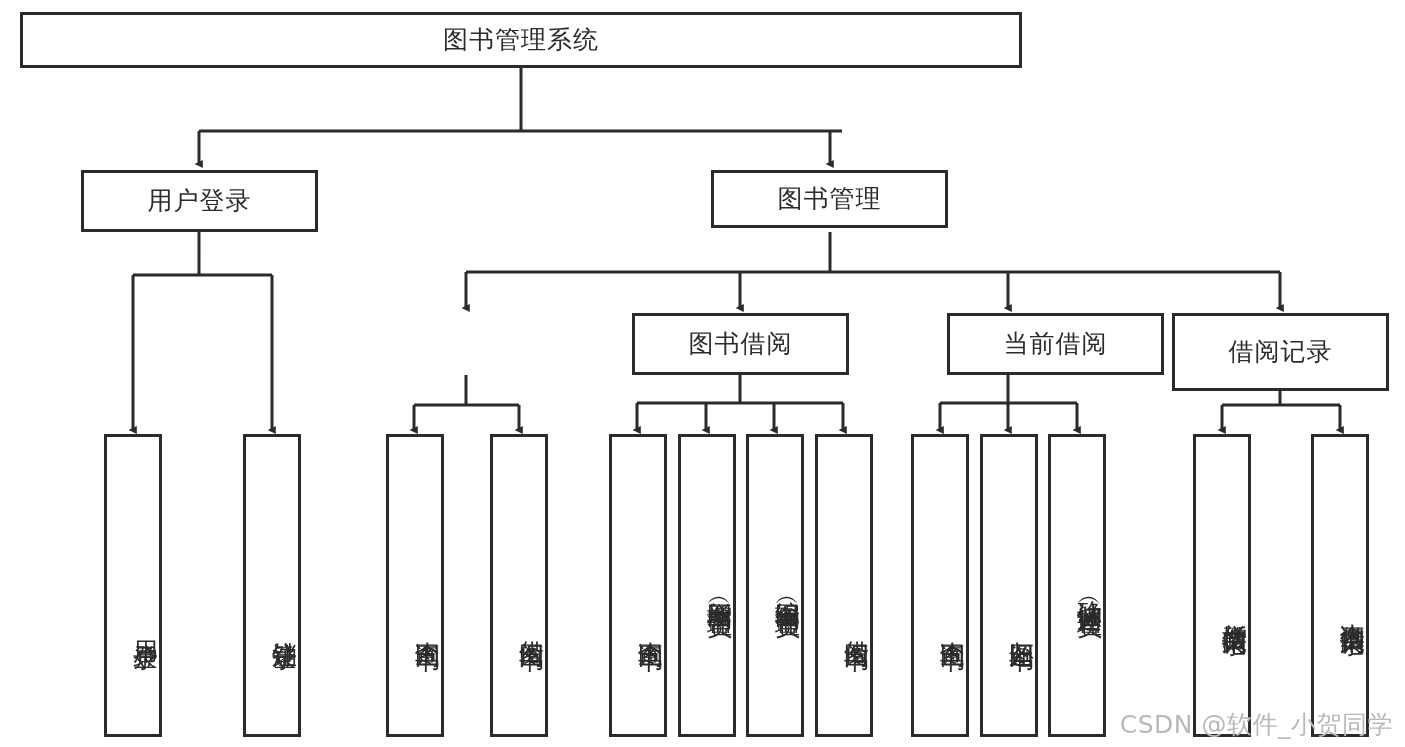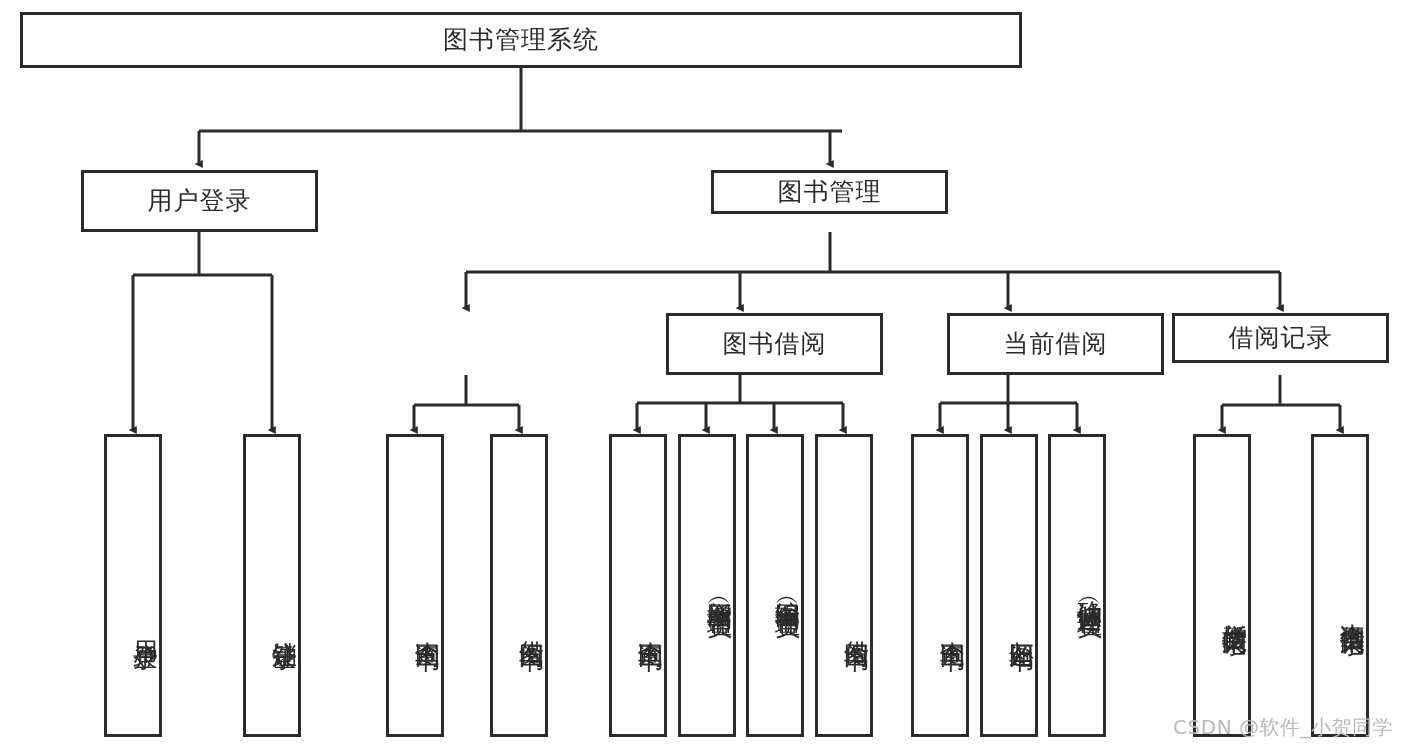--- a/index.html
+++ b/index.html
@@ -56,21 +56,21 @@
   .node.vertical.tight {
     padding-top: 8px;
   }
   .node-label {
     display: block;
   }
   .watermark {
     position: absolute;
     right: 12px;
     bottom: 6px;
-    font-size: 20px;
+    font-size: 25px;
     color: #b9b9b9;
     white-space: nowrap;
     letter-spacing: 0.5px;
     font-family: "DejaVu Sans", "Liberation Sans", sans-serif;
   }
 </style>
 </head>
 <body>
 
 <div id="diagram-root">
@@ -125,31 +125,31 @@
     </g>
   </svg>
 
   <div class="node horizontal" style="left:20px; top:12px; width:1002px; height:56px;">
     <span class="node-label">图书管理系统</span>
   </div>
 
   <div class="node horizontal" style="left:81px; top:170px; width:237px; height:62px;">
     <span class="node-label">用户登录</span>
   </div>
-  <div class="node horizontal" style="left:711px; top:170px; width:237px; height:44px;">
+  <div class="node horizontal" style="left:711px; top:170px; width:237px; height:58px;">
     <span class="node-label">图书管理</span>
   </div>
 
-  <div class="node horizontal" style="left:632px; top:313px; width:217px; height:62px;margin-left:34px;">
+  <div class="node horizontal" style="left:632px; top:313px; width:217px; height:62px;">
     <span class="node-label">图书借阅</span>
   </div>
   <div class="node horizontal" style="left:902px; top:313px; width:217px; height:62px;margin-left:45px;">
     <span class="node-label">当前借阅</span>
   </div>
-  <div class="node horizontal" style="left:1172px; top:313px; width:217px; height:50px;">
+  <div class="node horizontal" style="left:1172px; top:313px; width:217px; height:78px;">
     <span class="node-label">借阅记录</span>
   </div>
 
   <div class="node vertical" style="left:104px; top:434px; width:58px; height:303px; padding-top:78px;">
     <span class="node-label">用户登录</span>
   </div>
   <div class="node vertical" style="left:243px; top:434px; width:58px; height:303px; padding-top:78px;">
     <span class="node-label">注销登录</span>
   </div>
 

